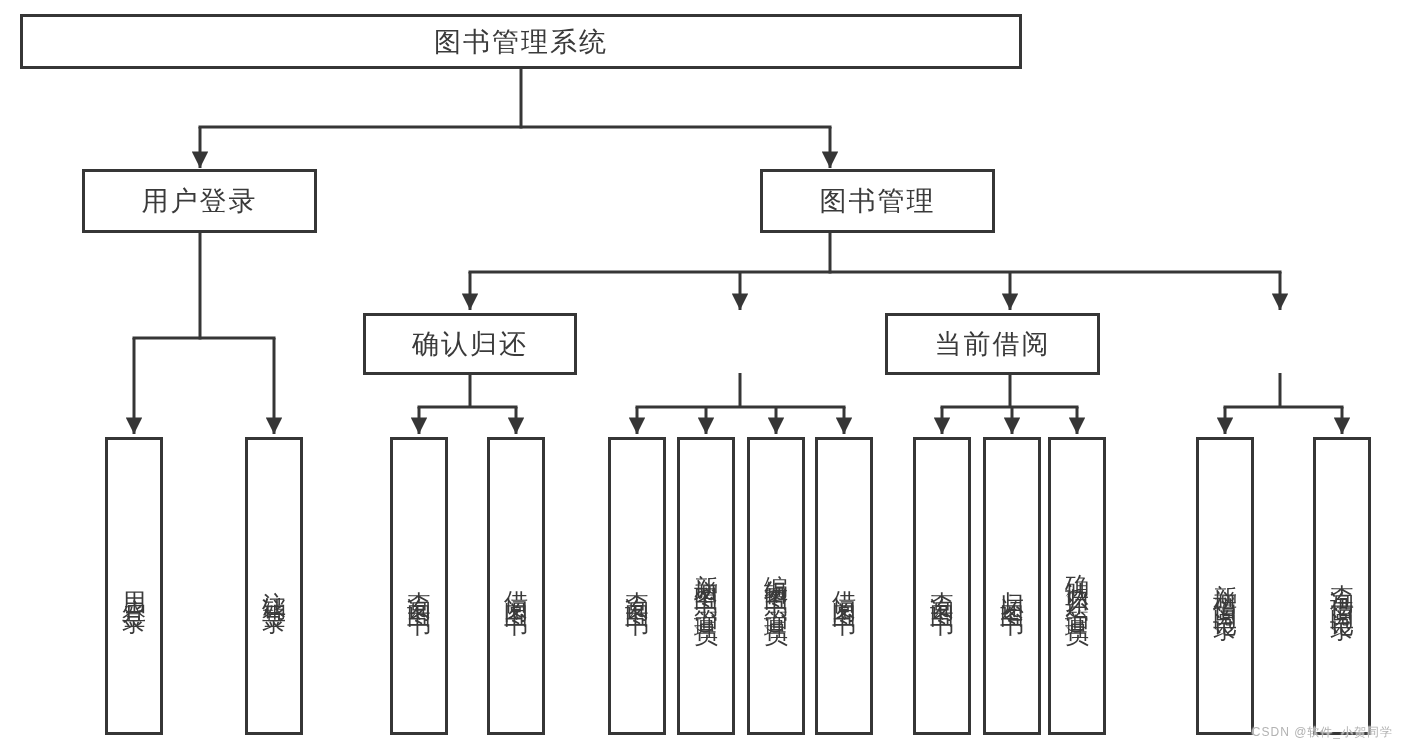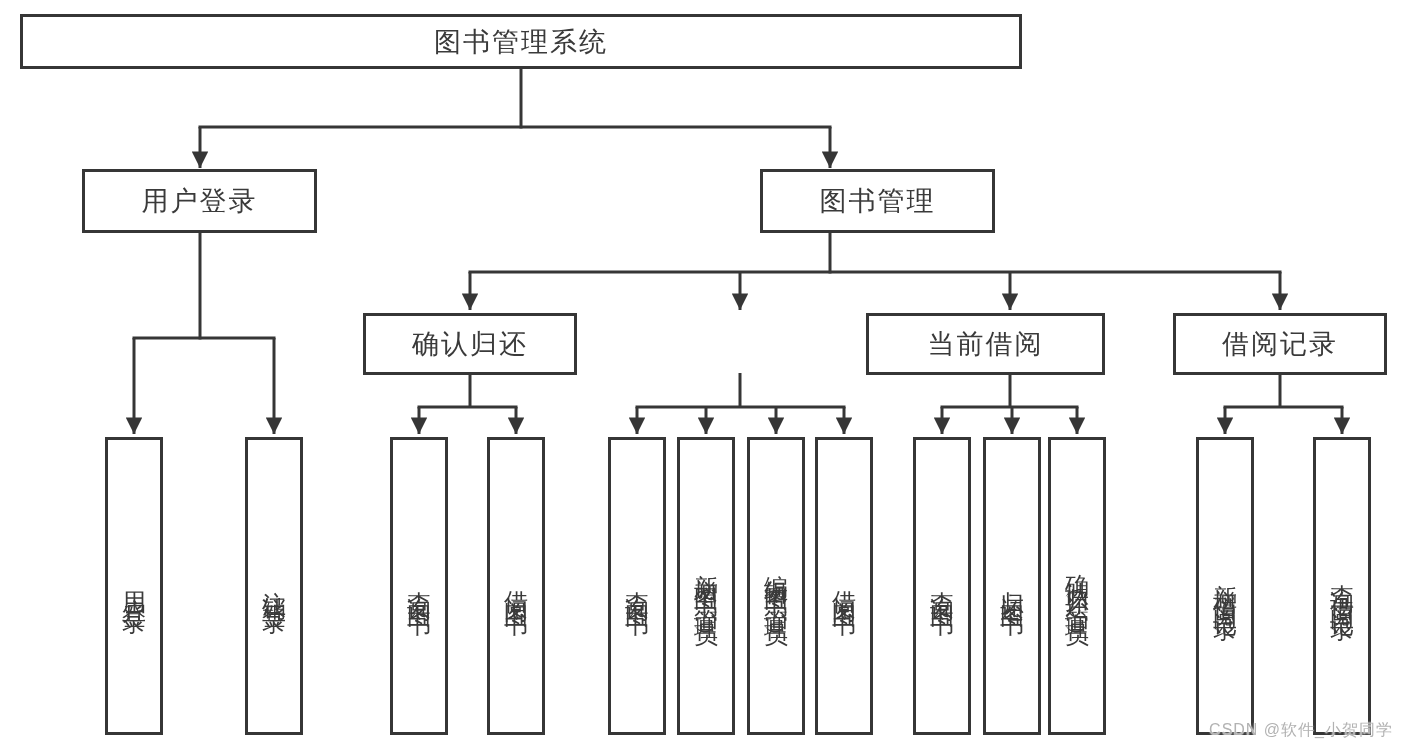--- a/index.html
+++ b/index.html
@@ -30,40 +30,40 @@
 
   .root { left: 20px;  top: 14px;  width: 1002px; height: 55px; }
 
   .lv2  { top: 169px; width: 235px; height: 64px; }
   .lv2.user-login      { left: 82px; }
   .lv2.book-management { left: 712px; margin-left: 48px; }
 
   .lv3  { top: 313px; height: 62px; }
   .lv3.g0 { left: 363px;  width: 214px; }
   .lv3.g1 { left: 633px;  width: 215px; }
-  .lv3.g2 { left: 866px;  width: 239px; }
+  .lv3.g2 { left: 885px;  width: 215px; }
   .lv3.g3 { left: 1173px; width: 214px; }
 
   .leaf { top: 437px; width: 58px; height: 298px; }
 
   .vtext {
     writing-mode: vertical-rl;
     text-orientation: mixed;
     font-size: 24px;
     letter-spacing: 7px;
     line-height: 1.0;
     color: #3a3a3a;
     white-space: nowrap;
   }
 
   .watermark {
     position: absolute;
     right: 12px;
     bottom: 6px;
-    font-size: 16px;
+    font-size: 12px;
     letter-spacing: 1px;
     color: #b2b2b2;
     text-shadow: 0 0 2px #ffffff, 0 0 2px #ffffff;
     z-index: 5;
     white-space: nowrap;
   }
 </style>
 </head>
 <body>
 
@@ -119,21 +119,20 @@
     </g>
   </svg>
 
   <div class="node root">图书管理系统</div>
 
   <div class="node lv2 user-login">用户登录</div>
   <div class="node lv2 book-management">图书管理</div>
 
   <div class="node lv3 g0">确认归还</div>
   <div class="node lv3 g2">当前借阅</div>
-  <div class="node lv3 g3">借阅记录</div>
 
   <div class="leaf" style="left:105px">
     <span class="vtext">用户登录</span>
   </div>
   <div class="leaf" style="left:245px">
     <span class="vtext">注销登录</span>
   </div>
 
   <div class="leaf" style="left:390px">
     <span class="vtext">查询图书</span>

